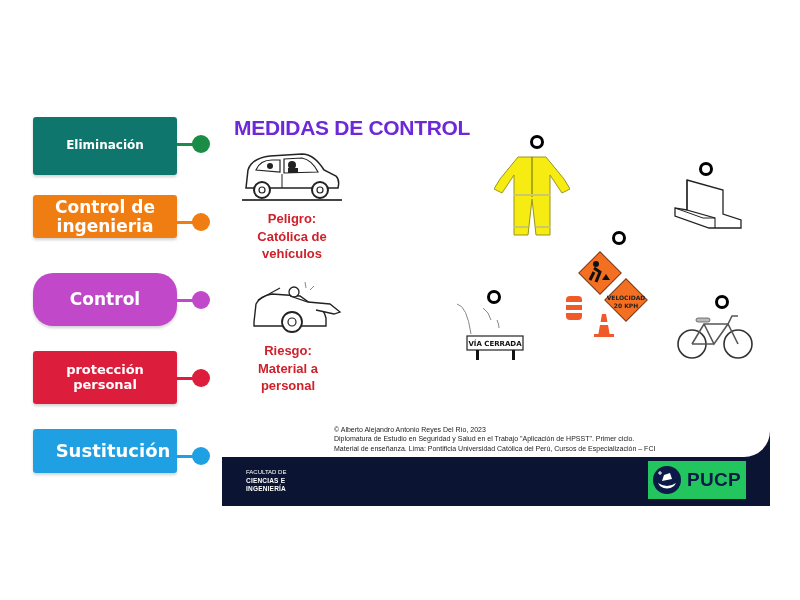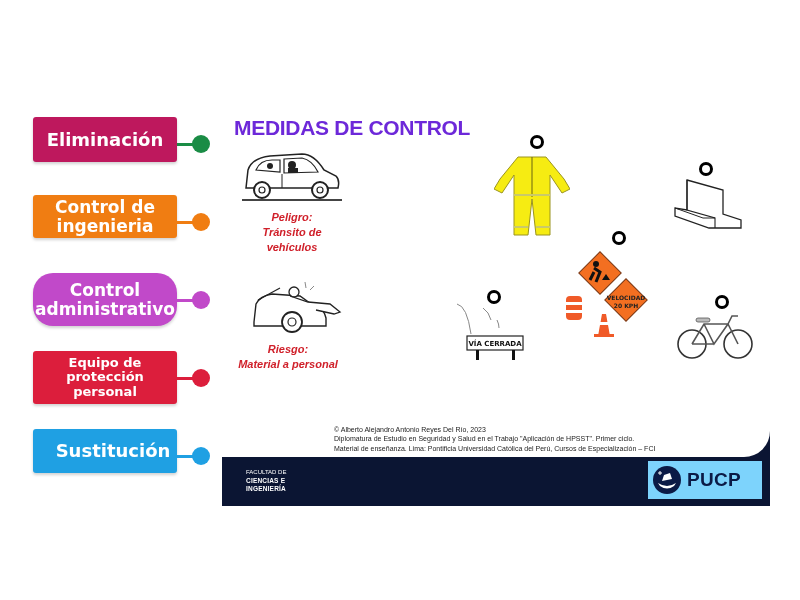--- a/index.html
+++ b/index.html
@@ -16,22 +16,22 @@
   .chip .lbl { display: block; }
   .conn { position: absolute; left: 177px; height: 3px; width: 18px; }
   .dot  { position: absolute; left: 192px; width: 18px; height: 18px; border-radius: 50%; }
 
   .title {
     position: absolute; left: 234px; top: 116px;
     font-family: Liberation Sans, sans-serif; font-weight: bold;
     font-size: 21px; color: #6d28d9; letter-spacing: -0.3px;
   }
   .cap {
-    position: absolute; color: #d0202a; font-weight: bold; font-size: 11px;
-    text-align: center; line-height: 1.35; font-family: "Liberation Sans", sans-serif; font-style: italic;
+    position: absolute; color: #d0202a; font-weight: bold; font-size: 13px;
+    text-align: center; line-height: 1.35; font-family: "Liberation Sans", sans-serif;
   }
   .ring {
     position: absolute; width: 14px; height: 14px; border-radius: 50%;
     border: 3px solid #000; background: #fff;
   }
   .pic { position: absolute; }
 
   .footer-text {
     position: absolute; left: 334px; top: 425px;
     font-family: "Liberation Sans", sans-serif; font-size: 7px; color: #222; line-height: 1.35;
@@ -44,58 +44,56 @@
   .band-white {
     position: absolute; left: 222px; top: 400px; width: 548px; height: 57px;
     background: #fff; border-bottom-right-radius: 26px;
   }
   .fci {
     position: absolute; left: 246px; top: 469px; color: #fff;
     font-family: "Liberation Sans", sans-serif; font-size: 6px; line-height: 1.25;
   }
   .fci b { font-weight: bold; font-size: 6.5px; letter-spacing: 0.2px; }
   .pucp-box {
-    position: absolute; left: 648px; top: 461px; width: 114px; height: 38px;
-    background: #7dd3fc; display: flex; align-items: center; padding-left: 4px;
+    position: absolute; left: 648px; top: 461px; width: 98px; height: 38px;
+    background: #22c55e; display: flex; align-items: center; padding-left: 4px;
   }
   .pucp-txt {
     font-family: "Liberation Sans", sans-serif; font-weight: bold; font-size: 19px;
     color: #0b1a46; margin-left: 5px; letter-spacing: 0.3px;
   }
 </style>
 </head>
 <body>
 
 <div id="chips">
-    <div class="chip" style="top: 117px; height: 45px; background: #be185d; font-size: 18px;">
+    <div class="chip" style="top: 117px; height: 58px; background: #0f766e; font-size: 12px;">
       <div>
         <span class="lbl">Eliminación</span>
       </div>
     </div>
     <div class="conn" style="top: 142.5px; background: rgb(26, 140, 69);"></div>
     <div class="dot" style="top: 134.5px; background: rgb(26, 140, 69);"></div>
     <div class="chip" style="top: 195px; height: 43px; background: rgb(240, 125, 18); font-size: 17px;">
       <div>
         <span class="lbl">Control de</span>
         <span class="lbl">ingenieria</span>
       </div>
     </div>
     <div class="conn" style="top: 220.5px; background: rgb(240, 125, 18);"></div>
     <div class="dot" style="top: 212.5px; background: rgb(240, 125, 18);"></div>
     <div class="chip" style="top: 273px; height: 53px; background: rgb(193, 73, 201); font-size: 17px; border-radius: 20px;">
       <div>
         <span class="lbl">Control</span>
-        <span class="lbl">administrativo</span>
       </div>
     </div>
     <div class="conn" style="top: 298.5px; background: rgb(193, 73, 201);"></div>
     <div class="dot" style="top: 290.5px; background: rgb(193, 73, 201);"></div>
     <div class="chip" style="top: 351px; height: 53px; background: rgb(220, 30, 60); font-size: 13px;">
       <div>
-        <span class="lbl">Equipo de</span>
         <span class="lbl">protección personal</span>
       </div>
     </div>
     <div class="conn" style="top: 376.5px; background: rgb(220, 30, 60);"></div>
     <div class="dot" style="top: 368.5px; background: rgb(220, 30, 60);"></div>
     <div class="chip" style="top: 429px; height: 44px; background: rgb(31, 160, 227); font-size: 18px; padding-left: 16px;">
       <div>
         <span class="lbl">Sustitución</span>
       </div>
     </div>
@@ -114,21 +112,21 @@
   <circle cx="52" cy="17" r="4" fill="#222"></circle>
   <rect x="48" y="20" width="10" height="5" fill="#222"></rect>
   <line x1="42" y1="26" x2="42" y2="40" stroke="#222" stroke-width="1"></line>
   <circle cx="22" cy="42" r="8" fill="#fff" stroke="#222" stroke-width="2"></circle>
   <circle cx="22" cy="42" r="3" fill="#fff" stroke="#222" stroke-width="1.2"></circle>
   <circle cx="80" cy="42" r="8" fill="#fff" stroke="#222" stroke-width="2"></circle>
   <circle cx="80" cy="42" r="3" fill="#fff" stroke="#222" stroke-width="1.2"></circle>
 </svg>
 <div class="cap" style="left:236px;top:210px;width:112px;">
   <div>Peligro:</div>
-  <div>Tránsito de vehículos</div>
+  <div>Católica de vehículos</div>
 </div>
 
 <svg class="pic" style="left:250px;top:282px" width="96" height="56" viewBox="0 0 96 56">
   <path d="M4 40 L6 22 Q10 14 22 12 L50 14 L64 24 Q74 26 76 36 L76 44 L4 44 Z" fill="#fff" stroke="#222" stroke-width="1.4"></path>
   <path d="M8 18 L30 6" stroke="#222" stroke-width="1.2"></path>
   <circle cx="42" cy="40" r="10" fill="#fff" stroke="#222" stroke-width="1.8"></circle>
   <circle cx="42" cy="40" r="4" fill="#fff" stroke="#222" stroke-width="1.2"></circle>
   <circle cx="44" cy="10" r="5" fill="#fff" stroke="#222" stroke-width="1.3"></circle>
   <path d="M40 14 L58 20 L80 22 L90 30 L84 32 L66 28" fill="#fff" stroke="#222" stroke-width="1.3"></path>
   <line x1="55" y1="0" x2="56" y2="6" stroke="#888" stroke-width="1"></line>

